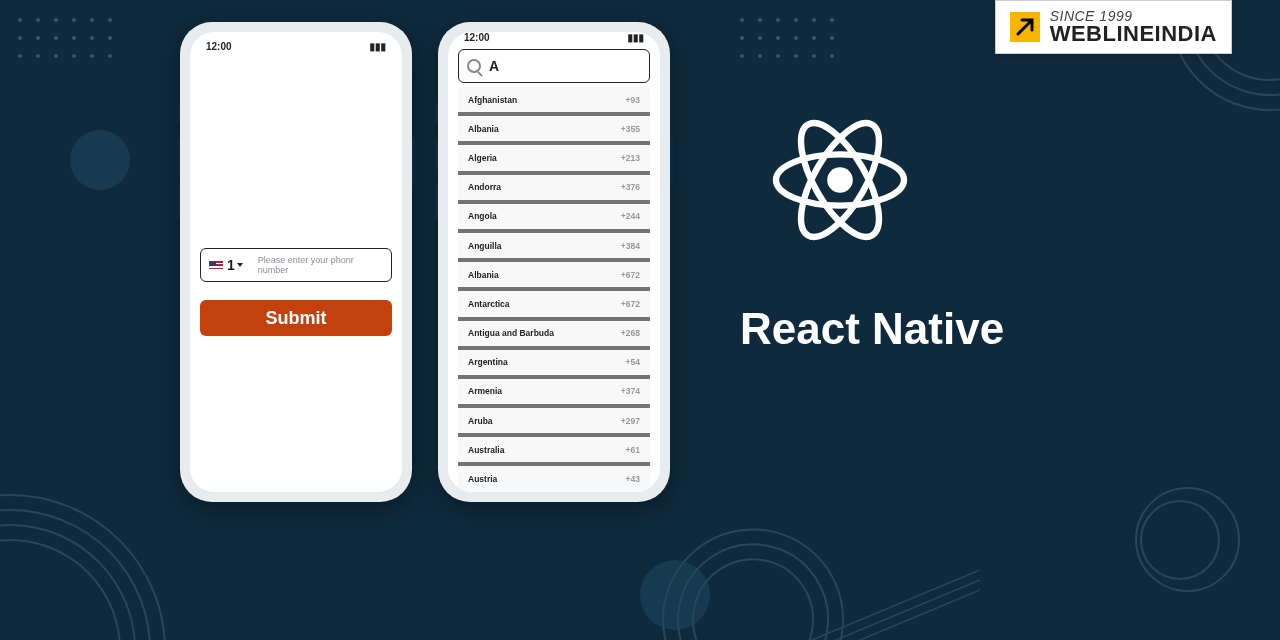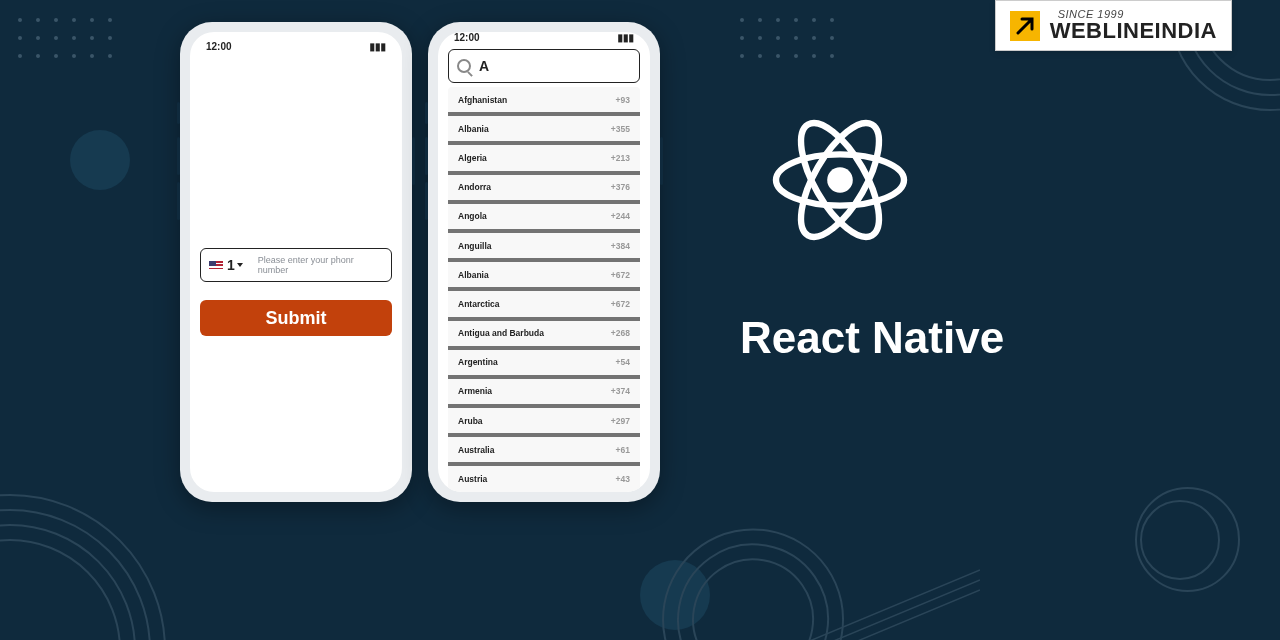--- a/index.html
+++ b/index.html
@@ -16,24 +16,24 @@
 .decor-circle { position: absolute; border-radius: 50%; }
 
 .brand-badge {
   position: absolute; top: 0; right: 48px;
   background: #fff; padding: 8px 14px;
   border: 1px solid #ccc;
   display: flex; align-items: center; gap: 10px;
   box-shadow: 0 2px 6px rgba(0,0,0,.15);
 }
 .brand-texts { display: flex; flex-direction: column; line-height: 1; }
-.brand-since { font-size: 11px; font-style: italic; color: #444; letter-spacing: .5px; margin-left: 8px; }
+.brand-since { font-size: 14px; font-style: italic; color: #444; letter-spacing: .5px; }
 .brand-name { font-size: 22px; font-weight: 800; color: #222; letter-spacing: .5px; }
 
-.phones { position: absolute; top: 22px; left: 180px; display: flex; gap: 16px; }
+.phones { position: absolute; top: 22px; left: 180px; display: flex; gap: 26px; }
 .phone {
   width: 232px; height: 480px;
   background: #e9ecef; border-radius: 32px;
   position: relative;
   box-shadow: 0 6px 24px rgba(0,0,0,.35);
 }
 .phone-btn-side { position: absolute; background: #0f2a3d; border-radius: 2px; }
 .pb-left1 { left: -3px; top: 80px; width: 3px; height: 22px; }
 .pb-left2 { left: -3px; top: 115px; width: 3px; height: 38px; }
 .pb-left3 { left: -3px; top: 160px; width: 3px; height: 38px; }
@@ -77,21 +77,21 @@
 .li {
   display: flex; justify-content: space-between; align-items: center;
   padding: 0 10px; height: 29.2px; border-bottom: 4px solid #737373;
   font-size: 8.5px;
 }
 .li .nm { color: #222; font-weight: 700; }
 .li .cd { color: #999; font-weight: 600; }
 
 .right-side {
   position: absolute; left: 740px; top: 100px;
-  display: flex; flex-direction: column; align-items: flex-start; gap: 9px;
+  display: flex; flex-direction: column; align-items: flex-start;
 }
 .react-logo { margin-left: 20px; margin-bottom: 40px; }
 .react-logo circle.core { fill: #fff; }
 .react-logo ellipse { fill: none; stroke: #fff; stroke-width: 8; }
 .title-lines { color: #fff; font-size: 44px; font-weight: 700; line-height: 1.3; }
 </style>
 </head>
 <body>
 
 <div class="decor-dots" style="top:18px; left:18px;">

